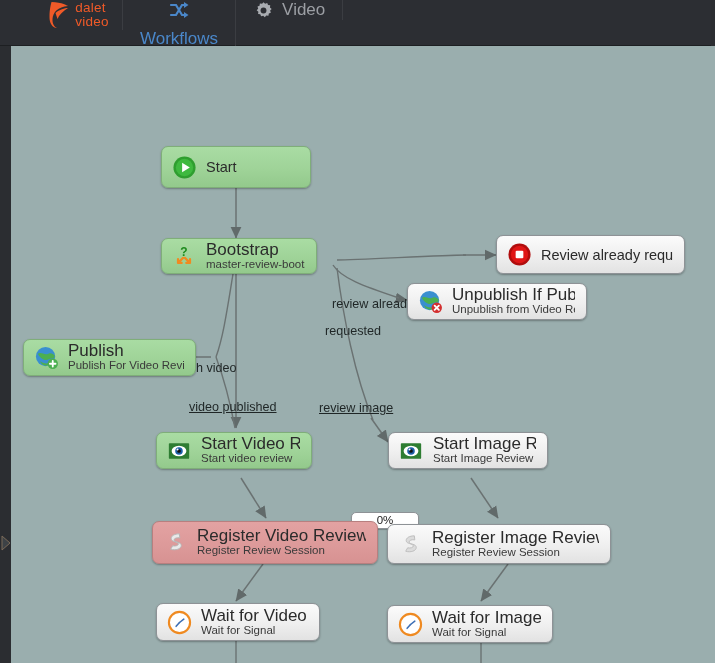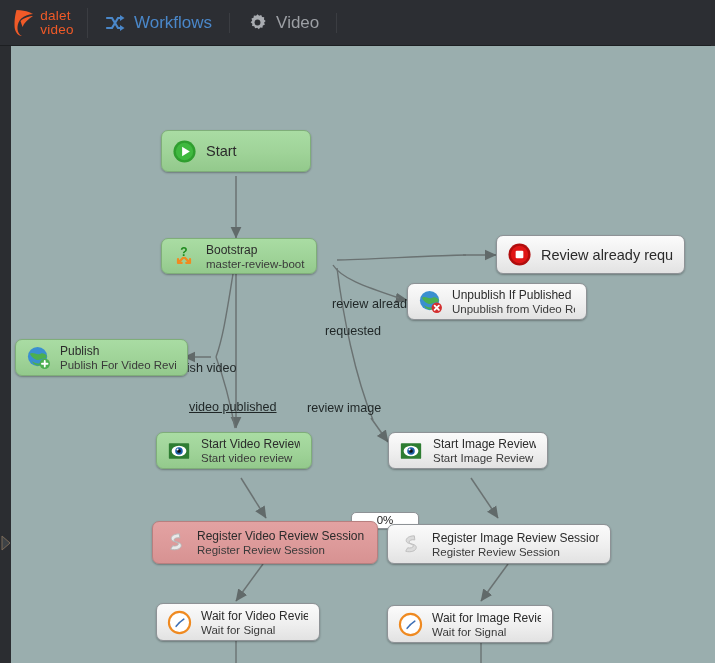--- a/index.html
+++ b/index.html
@@ -17,23 +17,24 @@
     user-select: none;
   }
 
   
   #topnav {
     position: absolute;
     left: 0; top: 0;
     width: 711px; height: 46px;
     background: #2c2e33;
     display: flex;
-    align-items: center;
+    align-items: flex-start;
     box-sizing: border-box;
     border-bottom: 1px solid #1d1f22;
+    padding-left: 35px;
   }
   .brand {
     width: 88px;
     display: flex;
     align-items: center;
     justify-content: center;
     gap: 5px;
     border-right: 1px solid #3b3d42;
     box-sizing: border-box;
   }
@@ -50,21 +51,21 @@
     align-items: center;
     gap: 9px;
     padding: 0 17px;
     border-right: 1px solid #3b3d42;
     box-sizing: border-box;
     color: #9c9fa4;
     font-size: 17px;
     white-space: nowrap;
     cursor: pointer;
   }
-  .navtab.active { color: #4a87c9; }
+  .navtab.active { color: #4a87c9; flex-direction: column; }
   .navtab .ico { display:flex; align-items:center; justify-content:center; width:20px; height:20px; flex:none; }
   .nav-filler { flex: 1 1 auto; }
 
   
   #canvaswrap {
     position: absolute;
     left: 0; top: 46px;
     width: 715px; height: 617px;
     background: #2b2d31;
     overflow: hidden;
@@ -103,21 +104,21 @@
   .node.green {
     background: linear-gradient(180deg,#a9dca3 0%, #9fd398 55%, #93c98c 100%);
     border-color: #7fae79;
   }
   .node.red {
     background: linear-gradient(180deg,#e3a2a2 0%, #dd9a9a 55%, #d79292 100%);
     border-color: #b87f7f;
   }
   .node .nicon { width: 26px; height: 26px; flex: none; display:flex; align-items:center; justify-content:center; }
   .node .ntext { display: flex; flex-direction: column; justify-content: center; overflow: hidden; }
-  .node .ntitle { font-size: 12px; line-height: 16px; white-space: nowrap; }
+  .node .ntitle { font-size: 17px; line-height: 16px; white-space: nowrap; }
   .node .nsub { font-size: 11.5px; line-height: 13px; color: #3a3a3a; white-space: nowrap; }
   .node.single .ntitle { font-size: 14.5px; }
 
   
   .edgelabel {
     position: absolute;
     font-size: 12.6px;
     color: #1f2626;
     white-space: nowrap;
   }
@@ -236,23 +237,23 @@
 
           <path d="M225 591 L225 617"></path>
           <path d="M470 591 L470 617"></path>
         </g>
       </svg>
 
       <div class="edgelabel" style="left:321px; top:251px;">review already requested</div>
       <div class="edgelabel" style="left:314px; top:278px;">requested</div>
       <div class="edgelabel" style="left:152px; top:315px;">publish video</div>
       <div class="edgelabel" style="left:178px; top:354px;text-decoration:underline;">video published</div>
-      <div class="edgelabel" style="left:296px; top:355px;">review image</div>
-
-      <div class="node green single" style="left:150px; top:84px; width:150px; height:42px;">
+      <div class="edgelabel" style="left:308px; top:355px;text-decoration:underline;">review image</div>
+
+      <div class="node green single" style="left:150px; top:100px; width:150px; height:42px;">
         <span class="nicon">
           <svg viewBox="0 0 26 26" width="25" height="25">
             <circle cx="13" cy="13" r="11.5" fill="#2f9e2f"></circle>
             <circle cx="13" cy="13" r="9" fill="#3fb93f"></circle>
             <path d="M10.5 8 L18.5 13 L10.5 18 Z" fill="#ffffff"></path>
           </svg>
         </span>
         <span class="ntext">
           <span class="ntitle">Start</span>
         </span>
@@ -294,21 +295,21 @@
             <circle cx="19.5" cy="19.5" r="5.4" fill="#d32f2f"></circle>
             <path d="M17.3 17.3 L21.7 21.7 M21.7 17.3 L17.3 21.7" stroke="#fff" stroke-width="1.9" stroke-linecap="round"></path>
           </svg>
         </span>
         <span class="ntext">
           <span class="ntitle">Unpublish If Published</span>
           <span class="nsub">Unpublish from Video Review</span>
         </span>
       </div>
 
-      <div class="node green" style="left:4px; top:293px; width:173px; height:37px;">
+      <div class="node green" style="left:12px; top:293px; width:173px; height:37px;">
         <span class="nicon">
           <svg viewBox="0 0 26 26" width="25" height="25">
             <circle cx="12" cy="12" r="10" fill="#3a8fd0"></circle>
             <path d="M4 9 C8 7 11 11 15 9 C18 7.5 20 10 21.5 10.5 L21 14 C17 13 14 17 10 15 C6.5 13.3 5 11 4 9 Z" fill="#4caf50"></path>
             <path d="M6 17 C9 19 13 20 17 18.5 L15.5 21 C11 22.5 8 20.5 6 17 Z" fill="#4caf50"></path>
             <circle cx="19.5" cy="19.5" r="5.4" fill="#4caf50"></circle>
             <path d="M19.5 16.6 L19.5 22.4 M16.6 19.5 L22.4 19.5" stroke="#fff" stroke-width="1.9" stroke-linecap="round"></path>
           </svg>
         </span>
         <span class="ntext">

